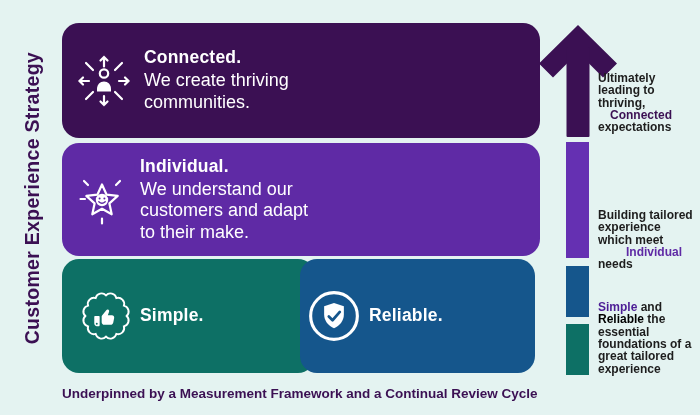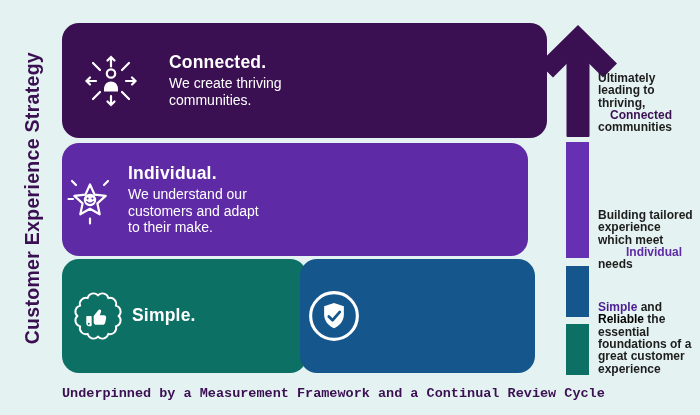--- a/index.html
+++ b/index.html
@@ -10,40 +10,40 @@
   }
   
   .vtitle{position:absolute;left:8px;top:23px;width:48px;height:350px;
     display:flex;align-items:center;justify-content:center;}
   .vtitle span{writing-mode:vertical-rl;transform:rotate(180deg);white-space:nowrap;
     font-size:19.5px;font-weight:bold;color:var(--dark-purple,#3b1053);letter-spacing:.3px;}
   
   .box{position:absolute;border-radius:17px;display:flex;align-items:center;color:#fff;}
   .box .icon{flex:0 0 auto;display:flex;align-items:center;justify-content:center;}
   .box .txt h2{margin:0 0 2px 0;font-size:17.5px;font-weight:bold;letter-spacing:.2px;}
-  .box .txt p{margin:0;font-size:14px;line-height:1.2;white-space:pre-line;}
-  #box-connected{left:62px;top:23px;width:466px;height:115px;background:var(--dark-purple,#3b1053);padding-left:19px;gap:28px;}
-  #box-individual{left:62px;top:143px;width:466px;height:113px;background:var(--purple,#5f2aa5);padding-left:0;gap:10px;}
-  #box-simple{left:62px;top:259px;width:234px;height:114px;background:var(--teal,#0d7065);padding-left:11px;gap:9px;}
+  .box .txt p{margin:0;font-size:18px;line-height:1.2;white-space:pre-line;}
+  #box-connected{left:62px;top:23px;width:466px;height:115px;background:var(--dark-purple,#3b1053);padding-left:12px;gap:10px;}
+  #box-individual{left:62px;top:143px;width:466px;height:113px;background:var(--purple,#5f2aa5);padding-left:12px;gap:10px;}
+  #box-simple{left:62px;top:259px;width:234px;height:114px;background:var(--teal,#0d7065);padding-left:19px;gap:9px;}
   #box-reliable{left:300px;top:259px;width:228px;height:114px;background:var(--blue,#15568c);padding-left:7px;gap:8px;}
   
   .arrow-head{position:absolute;left:538px;top:25px;}
   .bar{position:absolute;left:566px;width:23px;}
   #bar-individual{top:142px;height:116px;background:var(--purple-bar,#6530b2);}
   #bar-blue{top:266px;height:51px;background:var(--blue,#15568c);}
   #bar-teal{top:324px;height:51px;background:var(--teal,#0d7065);}
   
   .note{position:absolute;left:598px;width:106px;font-size:12px;line-height:1.03;
     font-weight:bold;color:var(--note-text,#1d1d1d);}
   #note-0{top:72px;}
   #note-1{top:209px;}
   #note-2{top:301px;}
   
   .footer{position:absolute;left:62px;top:386px;width:466px;text-align:center;white-space:nowrap;
-    font-size:13.5px;font-weight:bold;color:var(--dark-purple,#3b1053);font-family:Liberation Mono, monospace;}
+    font-size:13.5px;font-weight:bold;color:var(--dark-purple,#3b1053);}
   svg{display:block;}
 </style>
 </head>
 <body>
 
 <div class="canvas">
 
   <div class="vtitle">
     <span>Customer Experience Strategy</span>
   </div>
@@ -102,50 +102,51 @@
 
   <section class="box" id="box-reliable">
     <span class="icon">
       <svg width="54" height="54" viewBox="0 0 52 52" fill="none">
         <circle cx="26" cy="26" r="22.5" stroke="#fff" stroke-width="3"></circle>
         <path d="M26 13.5 l9.5 3.2 v7.6 c0 6.8 -4.2 11 -9.5 13.4 c-5.3 -2.4 -9.5 -6.6 -9.5 -13.4 v-7.6 z" fill="#fff"></path>
         <path d="M21 26.5 l3.6 3.6 l7 -8" stroke="var(--blue,#15568c)" stroke-width="2.6" stroke-linecap="round" stroke-linejoin="round"></path>
       </svg>
     </span>
     <div class="txt">
+      <h2>Reliable.</h2>
     </div>
   </section>
 
   <span class="arrow-head">
     <svg width="80" height="112" viewBox="0 0 80 112">
       <polygon points="40,0 79,38.5 65,52.5 40,27.5 15,52.5 1,38.5" fill="var(--dark-purple,#3b1053)"></polygon>
       <rect x="28.5" y="22" width="23" height="90" rx="1" fill="var(--dark-purple,#3b1053)"></rect>
     </svg>
   </span>
   <div class="bar" id="bar-individual"></div>
   <div class="bar" id="bar-blue"></div>
   <div class="bar" id="bar-teal"></div>
 
   <div class="note" id="note-0">
       <div><span>Ultimately</span></div>
       <div><span>leading to</span></div>
       <div><span>thriving,</span></div>
       <div><span style="color: rgb(59, 16, 83); margin-left: 12px;">Connected</span></div>
-      <div><span>communities</span></div>
+      <div><span>expectations</span></div>
     </div>
   <div class="note" id="note-1">
       <div><span>Building tailored</span></div>
       <div><span>experience</span></div>
       <div><span>which meet</span></div>
       <div><span style="color: rgb(95, 42, 165); padding-left: 28px;">Individual</span><span> needs</span></div>
     </div>
   <div class="note" id="note-2">
       <div><span style="color: #4c1d95;">Simple</span><span> and</span></div>
       <div><span style="color: #000000;">Reliable</span><span> the</span></div>
       <div><span>essential</span></div>
       <div><span>foundations of a</span></div>
-      <div><span>great customer</span></div>
+      <div><span>great tailored</span></div>
       <div><span>experience</span></div>
     </div>
 
   <div class="footer">Underpinned by a Measurement Framework and a Continual Review Cycle</div>
 
 </div>
 
 </body></html>

